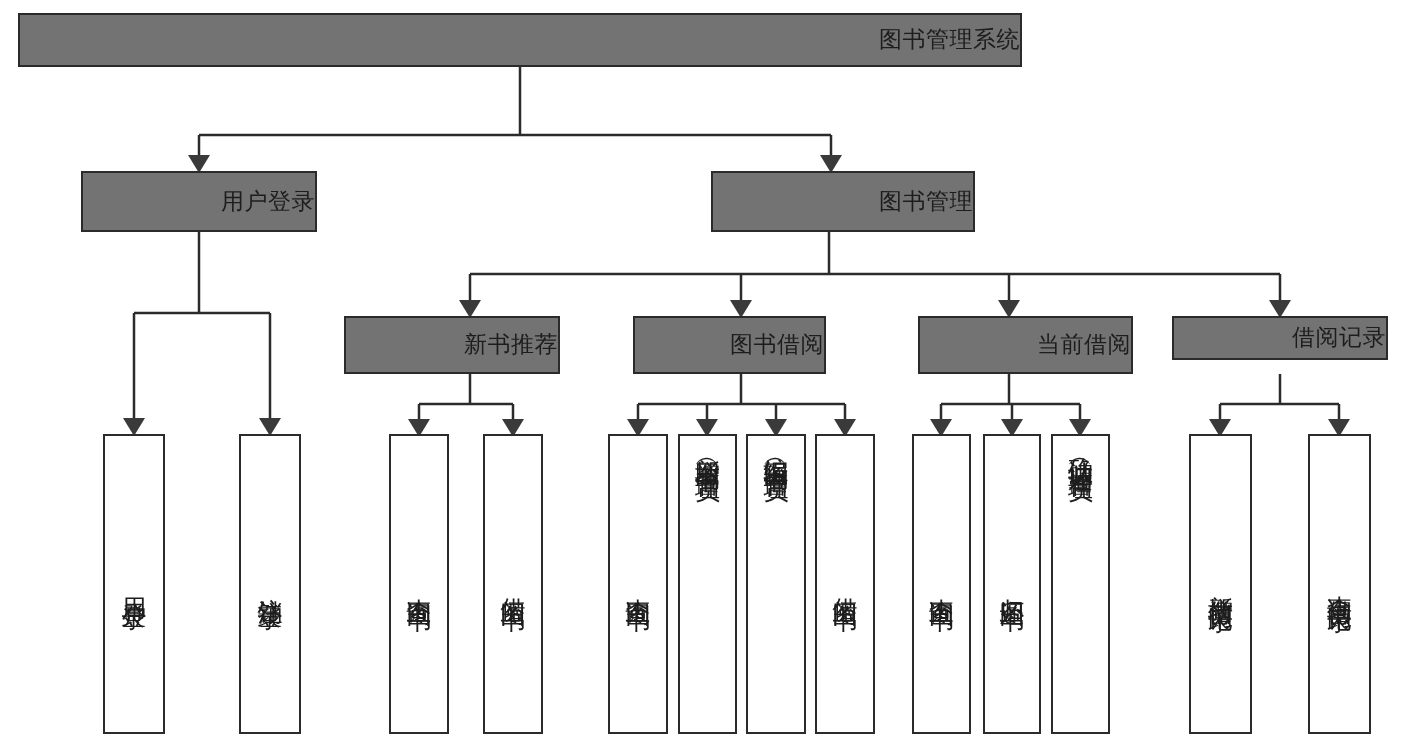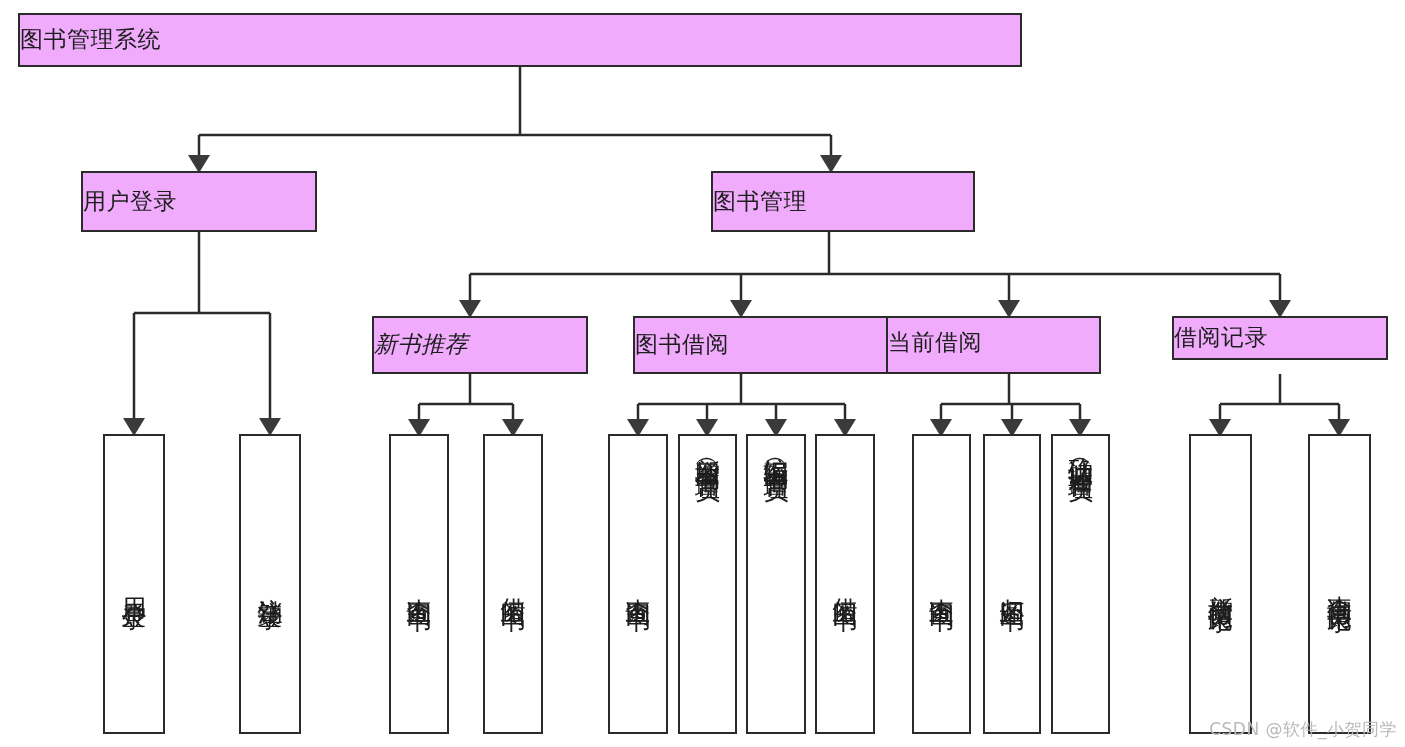--- a/index.html
+++ b/index.html
@@ -17,25 +17,25 @@
   #diagram-root {
     position: absolute;
     left: 0;
     top: 0;
     width: 1405px;
     height: 747px;
   }
   .node-box {
     position: absolute;
     box-sizing: border-box;
-    background: #f0abfc;
+    background: #737373;
     border: 2.5px solid #2b2b2b;
     display: flex;
     align-items: center;
-    justify-content: flex-start;
+    justify-content: flex-end;
   }
   .node-label-h {
     font-size: 23px;
     color: #1d1d1d;
     line-height: 1.1;
     white-space: nowrap;
     letter-spacing: 0.5px;
   }
   .leaf-box {
     position: absolute;
@@ -143,27 +143,27 @@
     <span class="node-label-h">图书管理系统</span>
   </div>
 
   <div class="node-box" id="node-l2-0" style="left: 81px; top: 171px; width: 236px; height: 61px;">
     <span class="node-label-h">用户登录</span>
   </div>
   <div class="node-box" id="node-l2-1" style="left: 711px; top: 171px; width: 264px; height: 61px;">
     <span class="node-label-h">图书管理</span>
   </div>
 
-  <div class="node-box" id="node-l3-0" style="left: 372px; top: 316px; width: 216px; height: 58px; font-style: italic;">
+  <div class="node-box" id="node-l3-0" style="left: 344px; top: 316px; width: 216px; height: 58px;">
     <span class="node-label-h">新书推荐</span>
   </div>
-  <div class="node-box" id="node-l3-1" style="left: 633px; top: 316px; width: 255px; height: 58px;">
+  <div class="node-box" id="node-l3-1" style="left: 633px; top: 316px; width: 193px; height: 58px;">
     <span class="node-label-h">图书借阅</span>
   </div>
-  <div class="node-box" id="node-l3-2" style="left: 886px; top: 316px; width: 215px; height: 58px; font-family: Liberation Mono, monospace;">
+  <div class="node-box" id="node-l3-2" style="left: 918px; top: 316px; width: 215px; height: 58px;">
     <span class="node-label-h">当前借阅</span>
   </div>
   <div class="node-box" id="node-l3-3" style="left: 1172px; top: 316px; width: 216px; height: 44px;">
     <span class="node-label-h">借阅记录</span>
   </div>
 
   <div class="leaf-box" id="leaf-0" style="left: 103px; top: 434px; width: 62px; height: 300px;">
     <span class="leaf-label-v">用户登录</span>
   </div>
   <div class="leaf-box" id="leaf-1" style="left: 239px; top: 434px; width: 62px; height: 300px;">
@@ -196,14 +196,13 @@
   <div class="leaf-box top-align" id="leaf-10" style="left: 1051px; top: 434px; width: 59px; height: 300px;">
     <span class="leaf-label-v">确认归还（管理员）</span>
   </div>
   <div class="leaf-box" id="leaf-11" style="left: 1189px; top: 434px; width: 63px; height: 300px;">
     <span class="leaf-label-v">新增借阅记录</span>
   </div>
   <div class="leaf-box" id="leaf-12" style="left: 1308px; top: 434px; width: 63px; height: 300px;">
     <span class="leaf-label-v">查询借阅记录</span>
   </div>
 
-  <div id="watermark">CSDN @软件_小贺同学</div>
 </div>
 
 </body></html>

